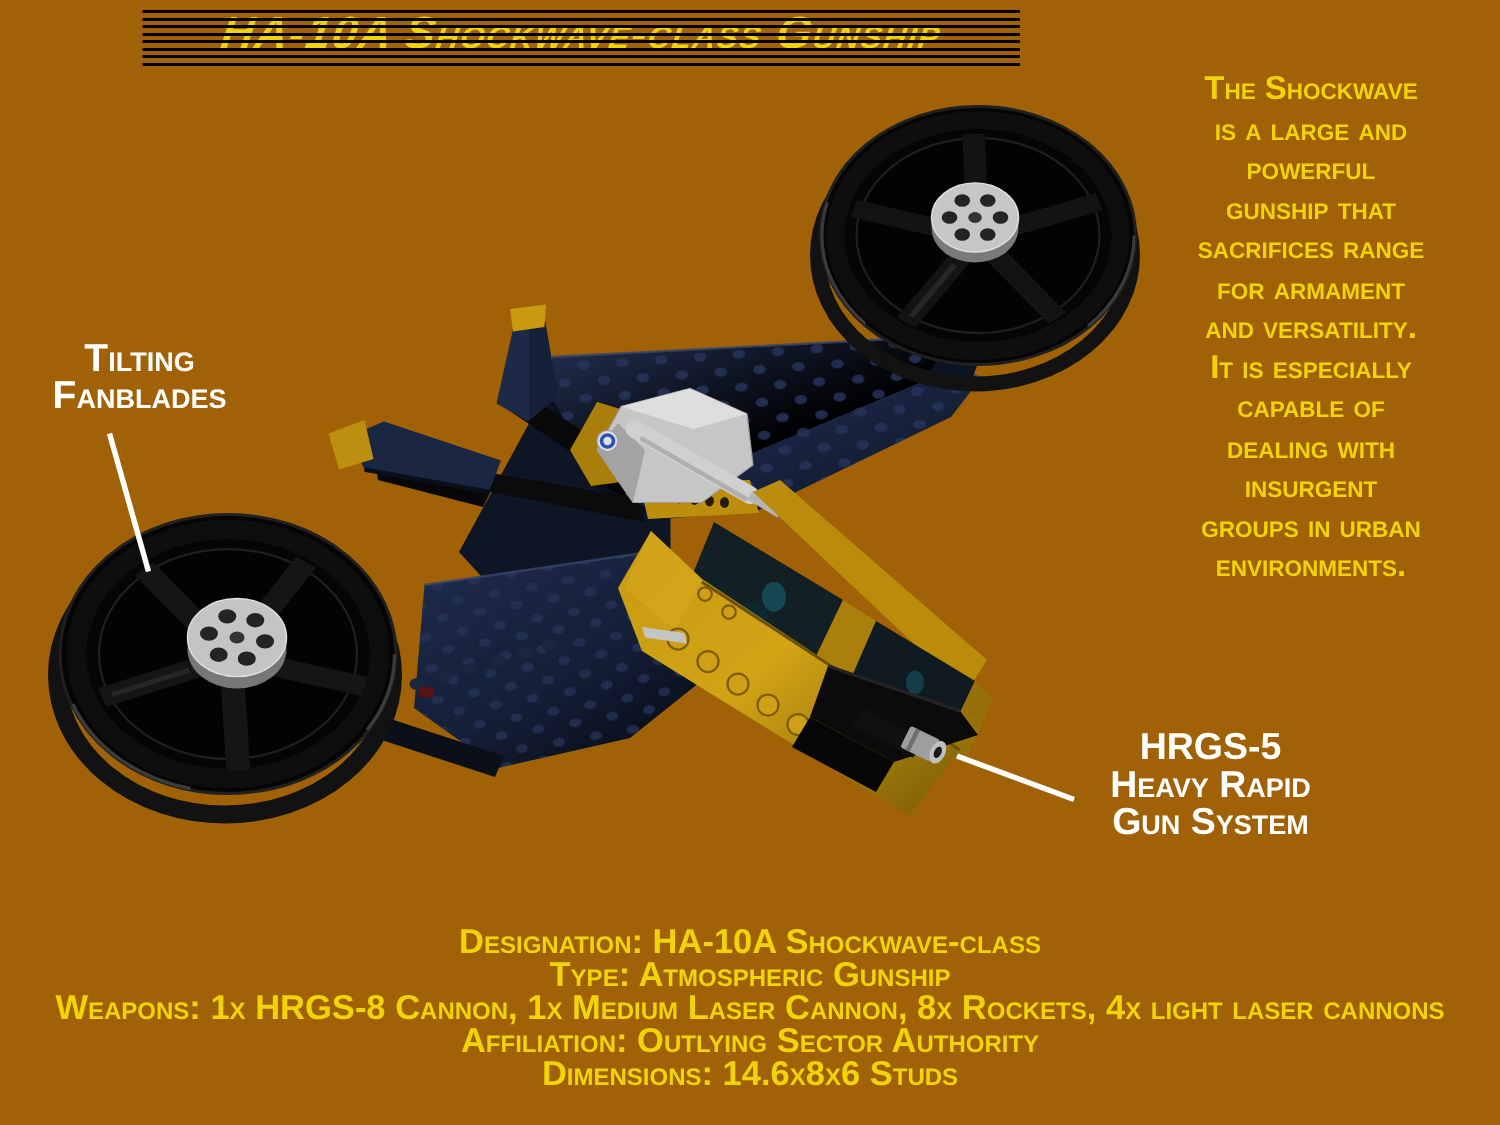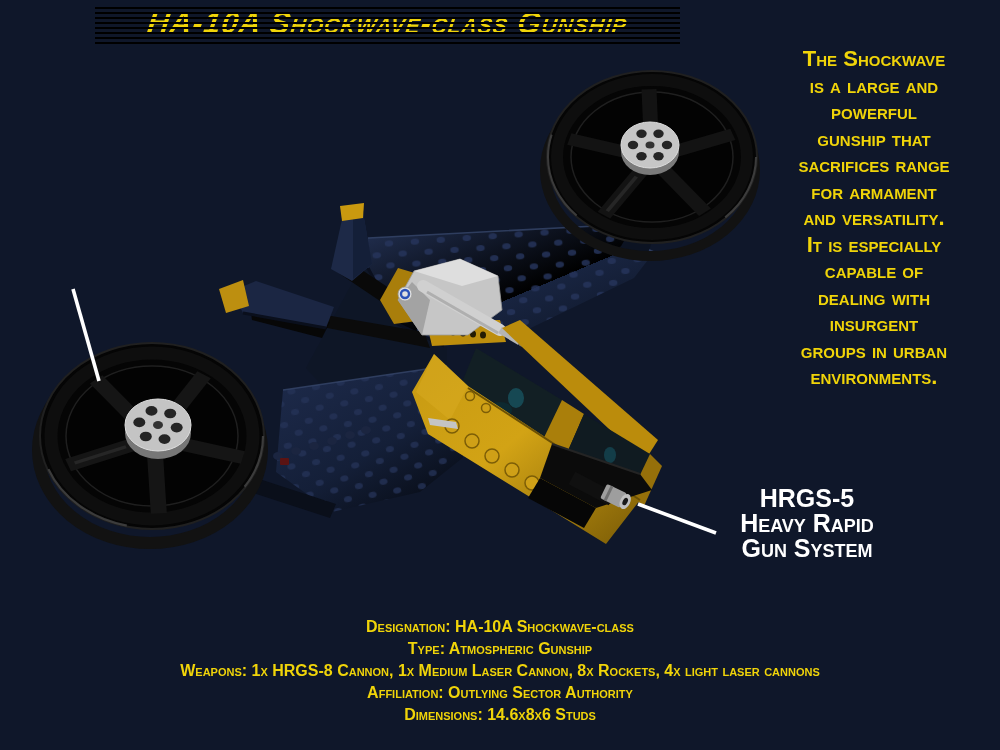--- a/index.html
+++ b/index.html
@@ -1,20 +1,20 @@
 <!DOCTYPE html>
 <html><head>
 <meta charset="utf-8">
 <style>
   html, body { margin: 0; padding: 0; background: #000; }
   .stage {
     position: relative;
     width: 1000px;
     height: 750px;
-    background: #0f172a;
+    background: #a16207;
     overflow: hidden;
     font-family: "Liberation Sans", sans-serif;
   }
   .render-svg { position: absolute; left: 0; top: 0; }
 
   
   .title-wrap { position: absolute; left: 95px; top: 4px; width: 585px; height: 40px; }
   .title {
     font-size: 30px; line-height: 38px; font-weight: bold; font-style: italic;
     font-variant: small-caps; letter-spacing: 1px; text-align: center;
@@ -32,21 +32,21 @@
   }
   .callout {
     position: absolute; color: #ffffff; font-weight: bold; font-variant: small-caps;
     text-align: center; white-space: pre-line;
   }
   .callout-fanblades { left: 14px; top: 226px; width: 158px; font-size: 26px; line-height: 25px; }
   .callout-gun { left: 697px; top: 486px; width: 220px; font-size: 25px; line-height: 25px; }
   .specs {
     position: absolute; left: 0; top: 616px; width: 1000px;
     color: #f0d409; font-weight: bold; font-variant: small-caps;
-    font-size: 16px; line-height: 22px; text-align: center; white-space: pre-line;
+    font-size: 23px; line-height: 22px; text-align: center; white-space: pre-line;
   }
 </style>
 </head>
 <body>
 
 <div class="stage">
 
   <svg class="render-svg" width="1000" height="750" viewBox="0 0 1000 750">
     <defs>
       <linearGradient id="navyGrad" x1="0" y1="0" x2="1" y2="1">
@@ -267,20 +267,22 @@
 sacrifices range
 for armament
 and versatility.
 It is especially
 capable of
 dealing with
 insurgent
 groups in urban
 environments.</div>
 
+  <div class="callout callout-fanblades">Tilting
+Fanblades</div>
 
   <div class="callout callout-gun">HRGS-5
 Heavy Rapid
 Gun System</div>
 
   <div class="specs">Designation: HA-10A Shockwave-class
 Type: Atmospheric Gunship
 Weapons: 1x HRGS-8 Cannon, 1x Medium Laser Cannon, 8x Rockets, 4x light laser cannons
 Affiliation: Outlying Sector Authority
 Dimensions: 14.6x8x6 Studs</div>

